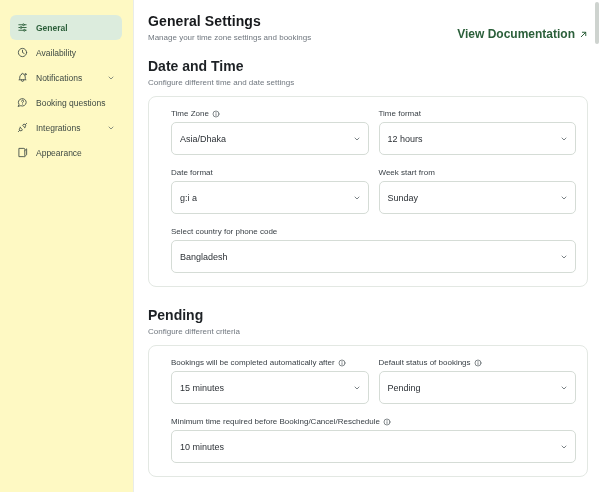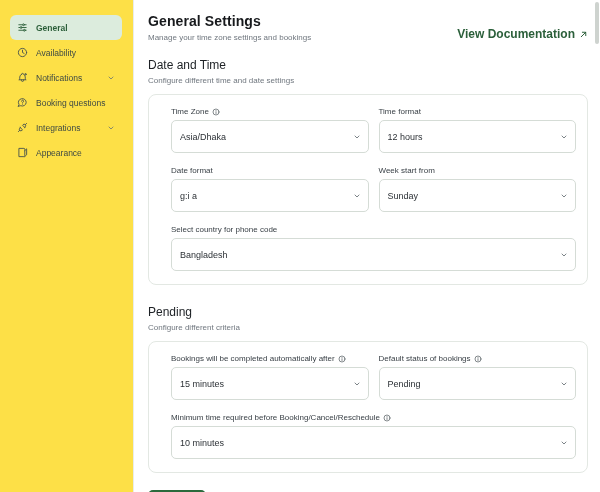--- a/index.html
+++ b/index.html
@@ -5,21 +5,21 @@
   * { margin:0; padding:0; box-sizing:border-box; }
   html,body { width:600px; height:492px; }
   body {
     font-family:"Liberation Sans","DejaVu Sans",sans-serif;
     background:#ffffff; color:#2f3337;
     display:flex; overflow:hidden; position:relative;
   }
   
   .sidebar {
     width:134px; flex:0 0 134px; border-right:1px solid #e9ece9;
-    padding:15px 11px 0 10px; background:#fde047;
+    padding:15px 11px 0 10px; background:#fef9c3;
   }
   .side-item {
     display:flex; align-items:center; gap:8px;
     height:25px; padding:0 7px; border-radius:6px;
     font-size:8.5px; color:#3f4a44; cursor:pointer;
   }
   .side-item .ic { display:flex; align-items:center; color:#49544d; }
   .side-item.active { background:#dcecdd; color:#2c5f3a; font-weight:bold; }
   .side-item.active .ic { color:#2c5f3a; }
   .side-item .lbl { flex:1; white-space:nowrap; }
@@ -29,21 +29,21 @@
   .main { flex:1; padding:13px 12px 0 14px; position:relative; }
   .page-header { display:flex; justify-content:space-between; align-items:flex-end; }
   .page-title { font-size:14px; font-weight:bold; color:#17191c; letter-spacing:.1px; }
   .page-sub { font-size:8px; color:#70777f; margin-top:4px; }
   .doc-link {
     display:flex; align-items:center; gap:4px;
     font-size:12px; font-weight:bold; color:#2b5f3a; cursor:pointer;
     padding-bottom:1px;
   }
   .section-head { margin-top:16px; }
-  .section-title { font-size:12px; font-weight:normal; color:#1d2125; }
+  .section-title { font-size:14px; font-weight:bold; color:#1d2125; }
   .section-sub { font-size:8px; color:#70777f; margin-top:4px; }
   .card {
     margin-top:9px; border:1px solid #e3e8e3; border-radius:8px;
     padding:12px 11px 13px 22px;
     display:grid; grid-template-columns:1fr 1fr; column-gap:10px; row-gap:13px;
   }
   .field {}
   .field.full { grid-column:1 / span 2; }
   .field-label {
     display:flex; align-items:center; gap:3px;

